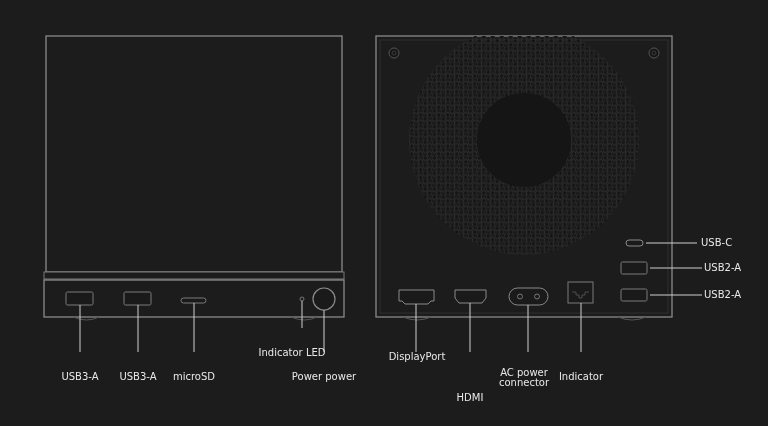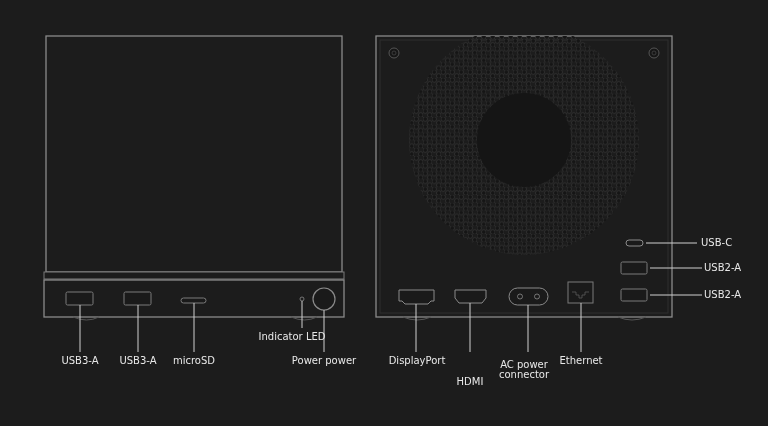--- a/index.html
+++ b/index.html
@@ -1,19 +1,19 @@
 <!DOCTYPE html>
 <html><head>
 <meta charset="utf-8">
 <style>
   html,body{margin:0;padding:0;background:#1c1c1c;}
   body{width:768px;height:426px;position:relative;overflow:hidden;font-family:"DejaVu Sans","Liberation Sans",sans-serif;}
   svg{position:absolute;left:0;top:0;}
   .lbl{position:absolute;color:#e8e8e8;font-size:10px;font-weight:normal;white-space:nowrap;line-height:10px;}
-  .c{transform:translateX(-50%);text-align:center;}
+  .c{transform:translateX(-50%);text-align:center;margin-top:16px;}
 </style>
 </head>
 <body>
 
 <svg width="768" height="426" viewBox="0 0 768 426">
   <defs>
     <pattern id="hex" width="9" height="7.8" patternUnits="userSpaceOnUse">
       <circle cx="2.25" cy="1.95" r="2.3" fill="#151515" stroke="#3a3a3a" stroke-width="0.6"></circle>
       <circle cx="6.75" cy="5.85" r="2.3" fill="#151515" stroke="#3a3a3a" stroke-width="0.6"></circle>
     </pattern>
@@ -85,22 +85,22 @@
     </g>
   </g>
 </svg>
 
 <div class="lbl c" style="left:80px;top:356px;">USB3-A</div>
 <div class="lbl c" style="left:138px;top:356px;">USB3-A</div>
 <div class="lbl c" style="left:194px;top:356px;text-align:center;">microSD</div>
 <div class="lbl c" style="left:292px;top:332px;">Indicator LED</div>
 <div class="lbl c" style="left:324px;top:356px;">Power power</div>
 
-<div class="lbl c" style="left:417px;top:356px;">DisplayPort</div>
+<div class="lbl c" style="left:417px;top:336px;">DisplayPort</div>
 <div class="lbl c" style="left:470px;top:377px;">HDMI</div>
-<div class="lbl c" style="left:524px;top:360px;">
+<div class="lbl c" style="left:524px;top:352px;">
   <div>AC power</div>
   <div>connector</div>
 </div>
-<div class="lbl c" style="left:581px;top:356px;">Ethernet</div>
+<div class="lbl c" style="left:581px;top:356px;">Indicator</div>
 <div class="lbl" style="left:701px;top:238px;">USB-C</div>
 <div class="lbl" style="left:704px;top:263px;">USB2-A</div>
 <div class="lbl" style="left:704px;top:290px;">USB2-A</div>
 
 </body></html>

